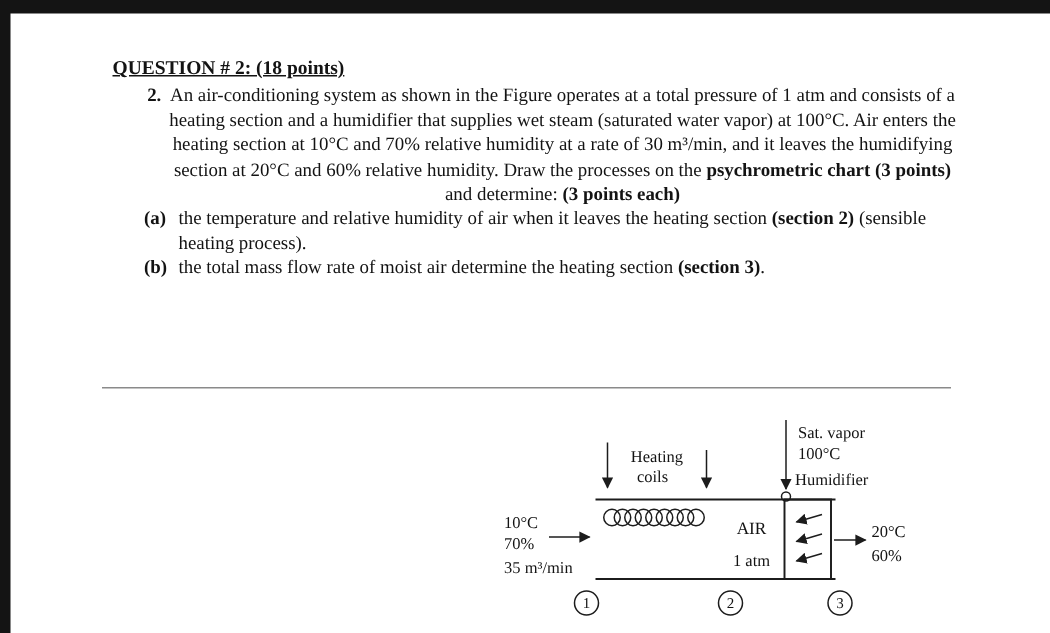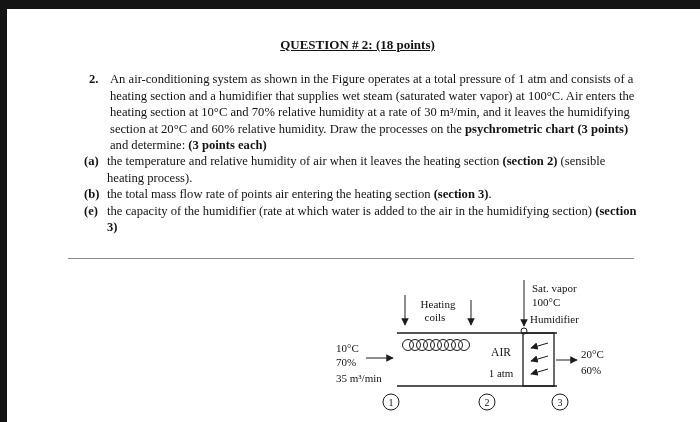--- a/index.html
+++ b/index.html
@@ -4,26 +4,26 @@
 <style>
   * { margin:0; padding:0; box-sizing:border-box; }
   html,body { width:700px; height:422px; background:#ffffff; overflow:hidden; }
   body { font-family:"Liberation Serif", serif; color:#131313; position:relative; }
 
   .top-bar  { position:absolute; top:0; left:0; width:700px; height:9px;  background:#141414; }
   .left-bar { position:absolute; top:0; left:0; width:7px;   height:422px; background:#141414; }
 
   .doc { position:absolute; left:75px; top:37px; width:565px;
          font-size:12.6px; line-height:16.4px; }
-  .title { font-weight:bold; text-decoration:underline; font-size:13px; margin-bottom:18px;text-align:center; }
+  .title { font-weight:bold; text-decoration:underline; font-size:13px; margin-bottom:2px; }
 
-  .para { margin-left:14px; padding-left:21px; }
+  .para { margin-left:14px; padding-left:21px;text-align:center; }
   .para .marker { display:inline-block; width:21px; margin-left:-21px; font-weight:bold; }
 
-  .items { margin-left:9px; }
+  .items { margin-left:21px; }
   .item  { padding-left:23px; }
   .item .marker { display:inline-block; width:23px; margin-left:-23px; font-weight:bold; }
 
   b { font-weight:bold; }
 
   .divider { position:absolute; left:68px; top:258px; width:566px; border-top:1px solid #8a8a8a; }
 
   svg.figure { position:absolute; left:320px; top:272px; }
   svg text { font-family:"Liberation Serif", serif; fill:#131313; }
   .ln   { stroke:#1c1c1c; stroke-width:1.3; fill:none; }
@@ -40,24 +40,21 @@
 
   <div class="para">
     <span class="marker">2.</span><span>An air-conditioning system as shown in the Figure operates at a total pressure of 1 atm and consists of a heating section and a humidifier that supplies wet steam (saturated water vapor) at 100°C. Air enters the heating section at 10°C and 70% relative humidity at a rate of 30 m³/min, and it leaves the humidifying section at 20°C and 60% relative humidity. Draw the processes on the </span><b>psychrometric chart (3 points)</b><span> and determine: </span><b>(3 points each)</b>
   </div>
 
   <div class="items">
     <div class="item">
       <span class="marker">(a)</span><span>the temperature and relative humidity of air when it leaves the heating section </span><b>(section 2)</b><span> (sensible heating process).</span>
     </div>
     <div class="item">
-      <span class="marker">(b)</span><span>the total mass flow rate of points air entering the heating section </span><b>(section 3)</b><span>.</span>
-    </div>
-    <div class="item">
-      <span class="marker">(e)</span><span>the capacity of the humidifier (rate at which water is added to the air in the humidifying section) </span><b>(section 3)</b><span></span>
+      <span class="marker">(b)</span><span>the total mass flow rate of moist air determine the heating section </span><b>(section 3)</b><span>.</span>
     </div>
   </div>
 </div>
 
 <div class="divider"></div>
 
 <svg class="figure" width="345" height="148" viewBox="320 272 345 148">
   <defs>
     <marker id="arr" viewBox="0 0 10 10" refX="9" refY="5" markerWidth="7.5" markerHeight="7.5" orient="auto-start-reverse">
       <path d="M0 0 L10 5 L0 10 z" fill="#1c1c1c"></path>

